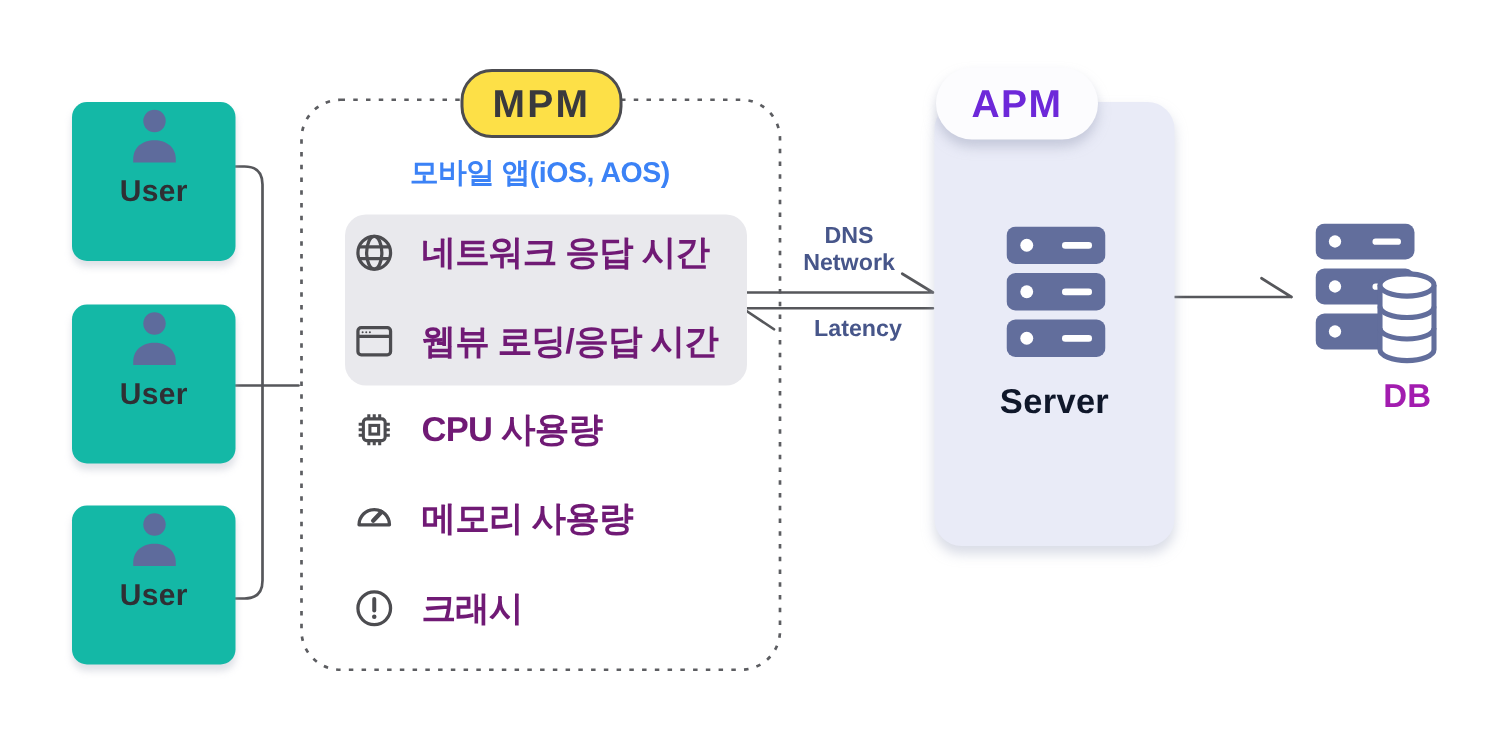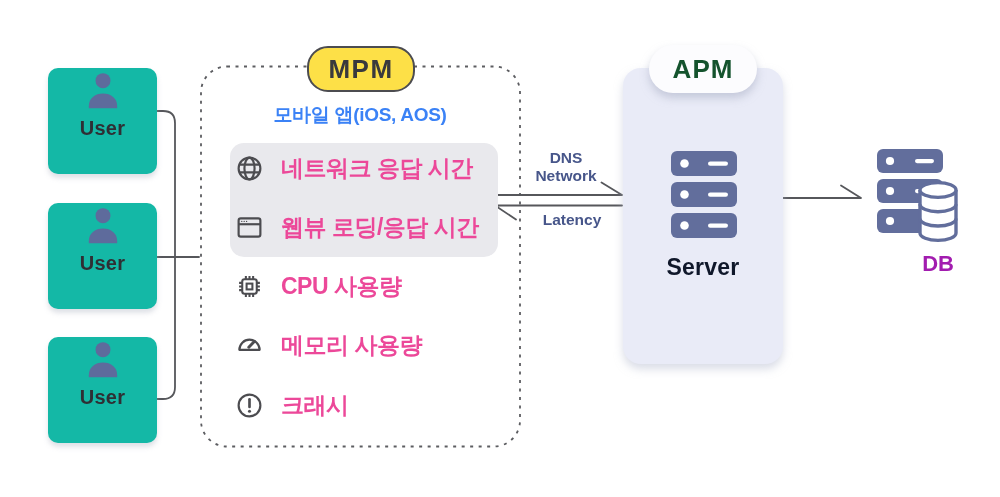--- a/index.html
+++ b/index.html
@@ -26,39 +26,39 @@
     display:flex; align-items:center; justify-content:center;
     font-size:26px; font-weight:800; color:#39393d; letter-spacing:1.5px;
   }
   .mpm-subtitle{
     left:200px; top:102px; width:320px; text-align:center; z-index:2;
     font-size:19px; font-weight:700; color:#3b82f6; letter-spacing:-.3px;
   }
   .hl-box{ left:230px; top:143px; width:268px; height:114px; border-radius:14px; background:#e9e9ed; z-index:2; }
   .metric-row{
     left:235px; height:34px; display:flex; align-items:center; gap:17px; z-index:3;
-    font-size:23px; font-weight:700; color:#ec4899; letter-spacing:-.5px; white-space:nowrap;
+    font-size:23px; font-weight:700; color:#701a75; letter-spacing:-.5px; white-space:nowrap;
   }
   .metric-row .micon{ width:29px; height:29px; flex:0 0 29px; color:#4c4c50; }
 
   
   .link-label{ z-index:2; text-align:center; font-size:15.5px; font-weight:800; color:#47568a; letter-spacing:0; }
   .dns-net{ left:514px; top:149px; width:104px; line-height:18px; }
   .latency{ left:520px; top:211px; width:104px; }
 
   
   .apm-panel{
     left:623px; top:68px; width:160px; height:296px; border-radius:18px;
     background:#e9ebf7; box-shadow:0 5px 8px rgba(182,187,208,.5); z-index:2;
   }
   .apm-badge{
-    left:649px; top:45px; width:108px; height:48px; border-radius:24px;
+    left:624px; top:45px; width:108px; height:48px; border-radius:24px;
     background:#fcfcfe; box-shadow:0 5px 8px rgba(168,173,195,.55); z-index:3;
     display:flex; align-items:center; justify-content:center;
-    font-size:26px; font-weight:800; color:#14532d; letter-spacing:1px;
+    font-size:26px; font-weight:800; color:#6d28d9; letter-spacing:1px;
   }
   .server-icon{ left:671px; top:151px; width:66px; height:88px; z-index:3; }
   .server-label{ left:623px; top:254px; width:160px; text-align:center; z-index:3;
     font-size:23px; font-weight:800; color:#0f172a; letter-spacing:.2px; }
 
   
   .db-icon{ left:877px; top:149px; width:82px; height:96px; z-index:2; }
   .db-label{ left:872px; top:251px; width:82px; text-align:right; z-index:2;
     font-size:22px; font-weight:800; color:#a21caf; }
 </style>

